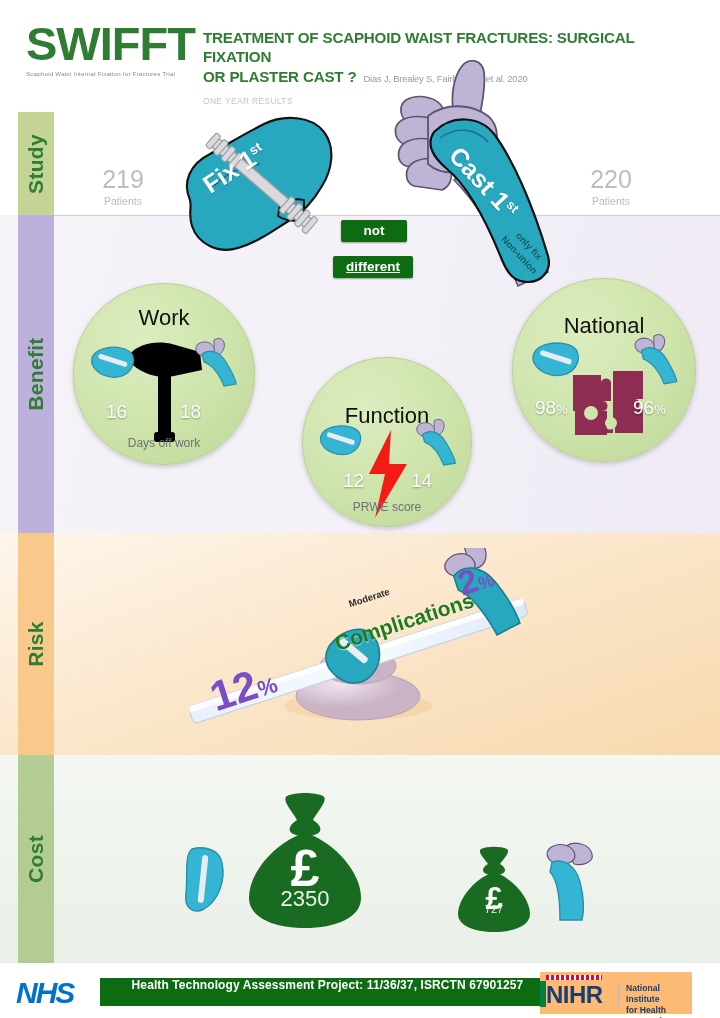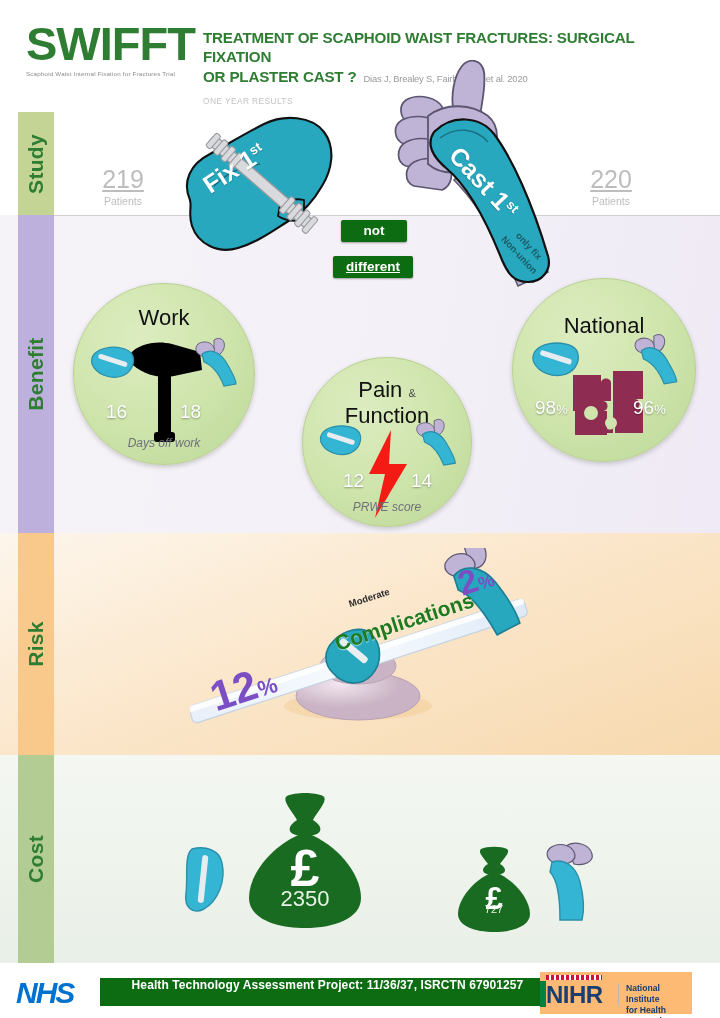--- a/index.html
+++ b/index.html
@@ -34,21 +34,21 @@
                 color:#2e7d32;letter-spacing:.3px;}
   #side-study{top:112px;height:103px;background:#c3d494;}
   #side-benefit{top:215px;height:318px;background:#bdb0dd;}
   #side-risk{top:533px;height:222px;background:#f8c98a;}
   #side-cost{top:755px;height:208px;background:#b3cc94;}
 
   .hline{position:absolute;left:54px;width:666px;height:1px;background:#cfcfcf;}
 
   
   .patients{position:absolute;text-align:center;color:#bdbdbd;}
-  .patients .num{font-size:25px;line-height:1;text-decoration:underline;}
+  .patients .num{font-size:25px;line-height:1;}
   .patients .lbl{font-size:10.5px;margin-top:3px;}
   #patients-left{left:85px;top:167px;width:76px;}
   #patients-right{left:573px;top:167px;width:76px;}
 
   
   .bone{position:absolute;left:172px;top:108px;width:180px;height:152px;}
   .bone-label{position:absolute;left:28px;top:46px;transform:rotate(-33deg);
               color:#ffffff;font-size:25px;font-weight:bold;letter-spacing:0px;
               text-shadow:0 1px 1px rgba(0,0,0,.2);white-space:nowrap;}
   .bone-label sup{font-size:13px;}
@@ -78,21 +78,21 @@
   #circle-pain{left:302px;top:357px;width:168px;height:168px;}
   #circle-heal{left:512px;top:278px;width:182px;height:182px;}
 
   .c-title{position:absolute;left:0;right:0;text-align:center;color:#111;
            font-size:22px;font-weight:normal;line-height:1.05;}
   .c-title .amp{font-size:11px;color:#4a4a4a;}
   .c-val{position:absolute;color:#ffffff;font-size:19px;font-weight:normal;
          text-shadow:0 1px 2px rgba(0,0,0,.35);}
   .c-val .pct{font-size:13px;}
   .c-foot{position:absolute;left:0;right:0;text-align:center;color:#6f6f7a;
-          font-size:12px;font-style:italic;}
+          font-size:12px;}
 
   
   .seesaw{position:absolute;left:190px;top:548px;width:340px;height:200px;}
   .risk-word{position:absolute;left:142px;top:62px;transform:rotate(-18deg);
              color:#1f7a1f;font-size:21px;font-weight:bold;white-space:nowrap;
              text-shadow:0 1px 1px rgba(255,255,255,.6);}
   .risk-mod{position:absolute;left:158px;top:44px;transform:rotate(-18deg);
             color:#2b2b2b;font-size:9.5px;font-weight:bold;white-space:nowrap;}
   .risk-left{position:absolute;left:20px;top:116px;transform:rotate(-18deg);
              color:#7b4ec4;font-size:42px;font-weight:bold;white-space:nowrap;}
@@ -242,23 +242,20 @@
       <path d="M22 4 C28 0 34 4 32 12 C30 18 26 20 22 18 Z" fill="#c0b4d6" stroke="#6b6380" stroke-width="1"></path>
       <path d="M6 8 C12 4 20 6 22 12 C24 18 18 22 10 20 C4 18 2 12 6 8 Z" fill="#c0b4d6" stroke="#6b6380" stroke-width="1"></path>
       <path d="M10 18 C18 12 28 16 34 26 C40 36 44 44 44 48 L32 50 C28 40 22 30 12 26 Z" fill="#35b5d4" stroke="#2a8fa8" stroke-width="1.2"></path>
     </svg>
     <div class="c-val" style="left:32px;top:117px">16</div>
     <div class="c-val" style="left:106px;top:117px">18</div>
     <div class="c-foot" style="top:152px">Days off work</div>
   </div>
 
   <div class="circle" id="circle-pain">
-    <div class="c-title" style="top:20px">
-      <span>Pain</span> <span class="amp">&amp;</span>
-    </div>
     <div class="c-title" style="top:46px">Function</div>
     <svg style="position:absolute;left:58px;top:72px" width="52" height="88" viewBox="0 0 52 88">
       <path d="M30 0 L8 44 L24 44 L14 88 L46 34 L28 34 Z" fill="#f51b15"></path>
     </svg>
     <svg style="position:absolute;left:14px;top:62px" width="46" height="40" viewBox="0 0 48 40">
       <path d="M4 22 C2 14 8 8 18 6 C28 4 40 6 44 12 C48 20 44 30 34 34 C22 38 8 32 4 22 Z" fill="#35b5d4" stroke="#2a8fa8" stroke-width="1.2"></path>
       <rect x="10" y="16" width="30" height="5" rx="2" fill="#e6ecef" transform="rotate(18 25 18)"></rect>
     </svg>
     <svg style="position:absolute;left:110px;top:58px" width="50" height="52" viewBox="0 0 52 52">
       <path d="M22 4 C28 0 34 4 32 12 C30 18 26 20 22 18 Z" fill="#c0b4d6" stroke="#6b6380" stroke-width="1"></path>

